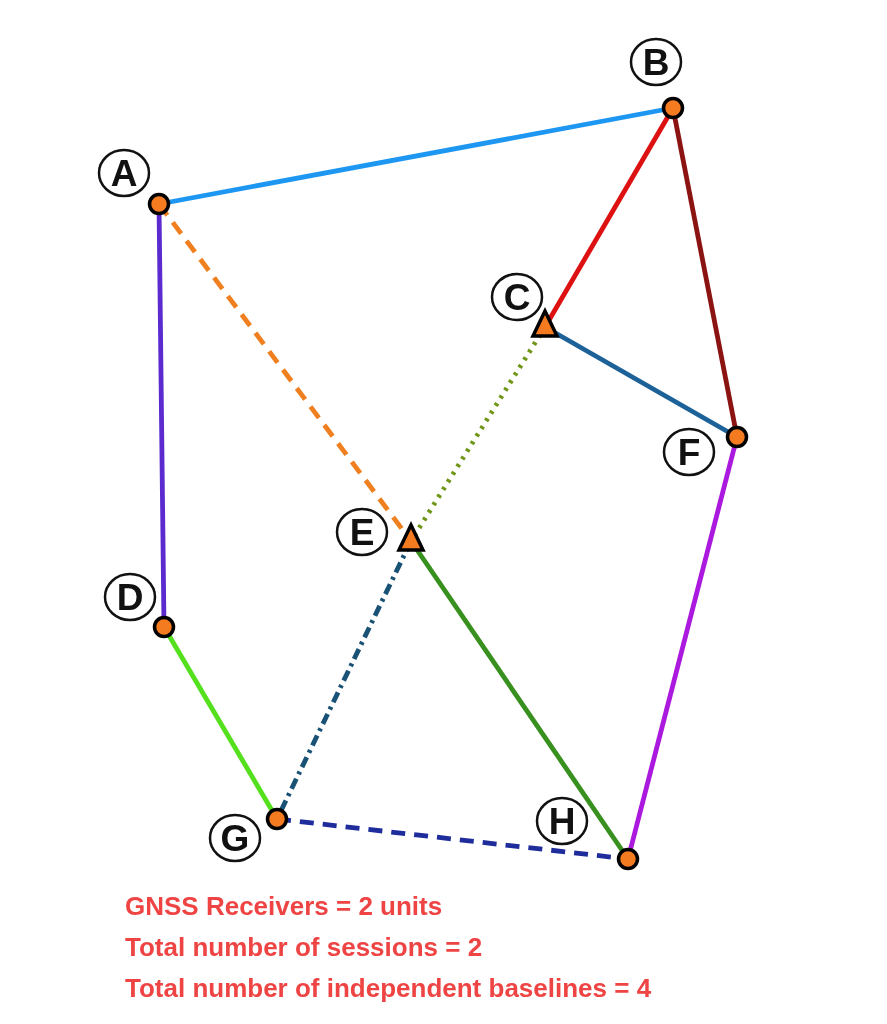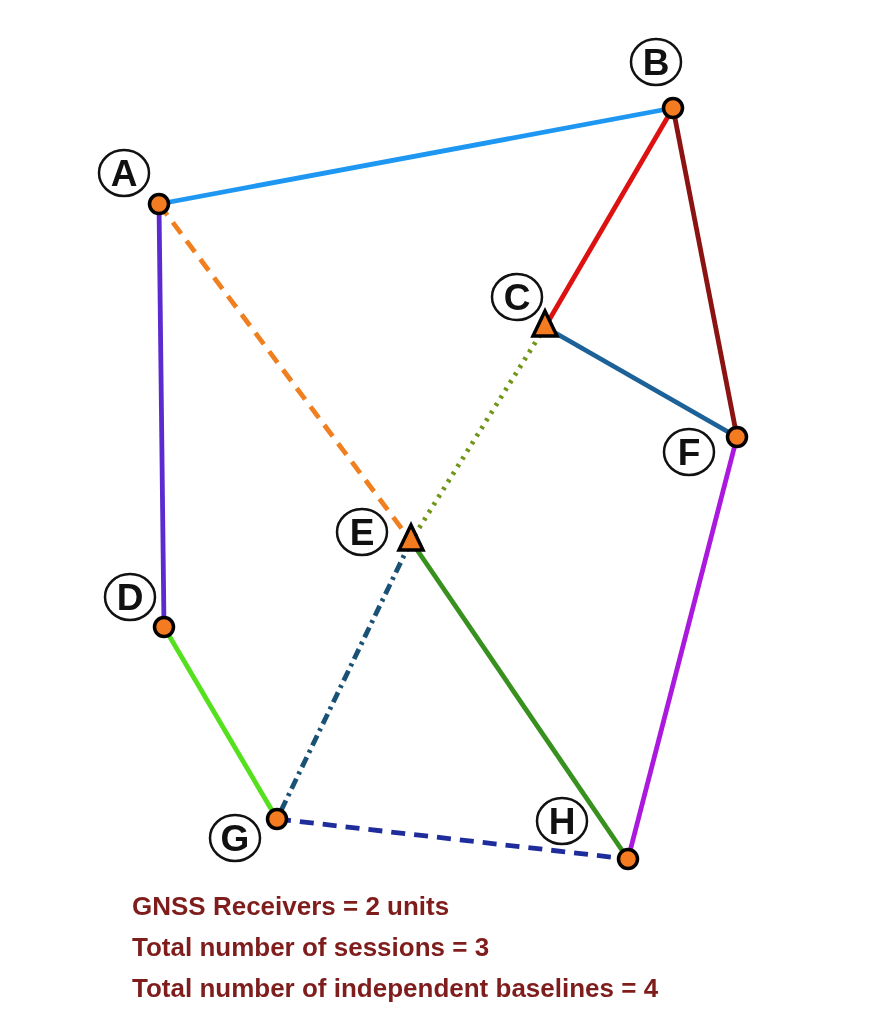--- a/index.html
+++ b/index.html
@@ -22,26 +22,26 @@
   }
   .node-label-text {
     font-family: "Liberation Sans", sans-serif;
     font-weight: bold;
     font-size: 37px;
     fill: #111111;
     text-anchor: middle;
   }
   .caption {
     position: absolute;
-    left: 132px;
+    left: 125px;
     top: 886px;
     font-family: "Liberation Sans", sans-serif;
     font-weight: bold;
     font-size: 26px;
-    color: #7f1d1d;
+    color: #ef4444;
     line-height: 41px;
     white-space: nowrap;
   }
 </style>
 </head>
 <body>
 
 <div class="page">
   <svg class="diagram" width="887" height="1024" viewBox="0 0 887 1024" xmlns="http://www.w3.org/2000/svg">
       <line x1="159" y1="204" x2="673" y2="108" stroke="#1E97F2" stroke-width="4.8"></line>
@@ -76,16 +76,16 @@
       <text x="689" y="465" class="node-label-text">F</text>
       <circle cx="277" cy="819" r="9.5" fill="#F47B20" stroke="#000000" stroke-width="3.5"></circle>
       <ellipse cx="235" cy="838" rx="25" ry="23" fill="#ffffff" stroke="#111111" stroke-width="2.5"></ellipse>
       <text x="235" y="851" class="node-label-text">G</text>
       <circle cx="628" cy="859" r="9.5" fill="#F47B20" stroke="#000000" stroke-width="3.5"></circle>
       <ellipse cx="562" cy="821" rx="25" ry="23" fill="#ffffff" stroke="#111111" stroke-width="2.5"></ellipse>
       <text x="562" y="834" class="node-label-text">H</text>
     </svg>
   <div class="caption">
     <div>GNSS Receivers = 2 units</div>
-    <div>Total number of sessions = 3</div>
+    <div>Total number of sessions = 2</div>
     <div>Total number of independent baselines = 4</div>
   </div>
 </div>
 
 </body></html>

